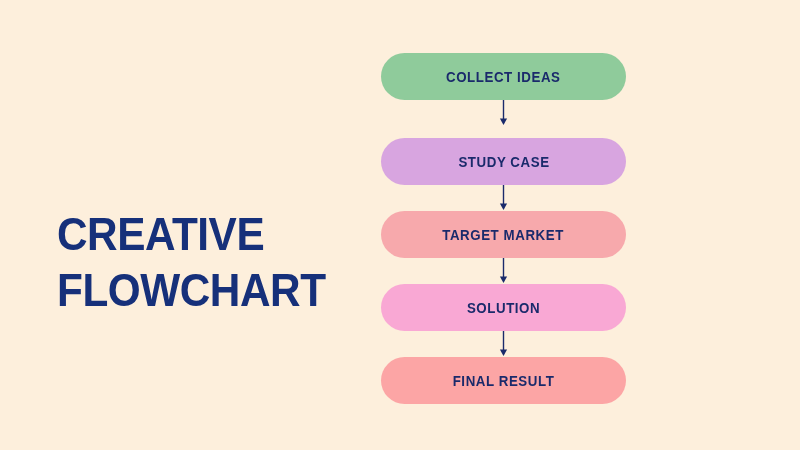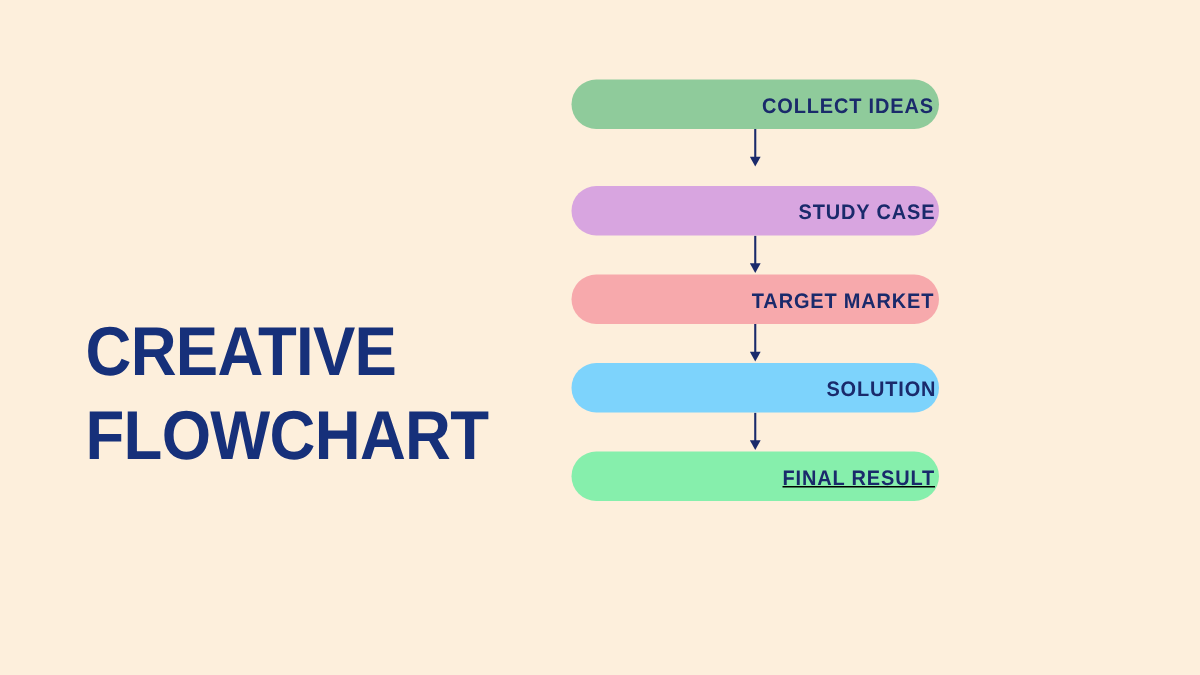--- a/index.html
+++ b/index.html
@@ -47,25 +47,25 @@
     position: absolute;
     left: 381px;
     top: 53px;
     width: 245px;
   }
   .flow-step {
     position: relative;
   }
   .flow-node {
     width: 245px;
-    height: 33px;
+    height: 47px;
     border-radius: 24px;
     display: flex;
     align-items: center;
-    justify-content: flex-end;
+    justify-content: center;
     box-sizing: border-box;
   }
   .flow-label {
     color: #1A2A6B;
     font-family: "Liberation Sans Narrow", "Liberation Sans", sans-serif;
     font-size: 14px;
     font-weight: bold;
     letter-spacing: 0.6px;
     text-transform: uppercase;
     transform: scaleX(0.95);
@@ -126,31 +126,31 @@
       </div>
     </div>
     <div class="connector">
       <svg width="9" height="26" viewBox="0 0 9 26">
         <line x1="4.5" y1="0" x2="4.5" y2="19" stroke="#1A2A6B" stroke-width="1.4"></line>
         <polygon points="4.5,25 0.9,18.5 8.1,18.5" fill="#1A2A6B"></polygon>
       </svg>
     </div>
 
     <div class="flow-step">
-      <div class="flow-node" style="background: #7dd3fc;">
+      <div class="flow-node" style="background: #f9a8d4;">
         <span class="flow-label" style="color: rgb(26, 42, 107);">SOLUTION</span>
       </div>
     </div>
     <div class="connector">
       <svg width="9" height="26" viewBox="0 0 9 26">
         <line x1="4.5" y1="0" x2="4.5" y2="19" stroke="#1A2A6B" stroke-width="1.4"></line>
         <polygon points="4.5,25 0.9,18.5 8.1,18.5" fill="#1A2A6B"></polygon>
       </svg>
     </div>
 
     <div class="flow-step">
-      <div class="flow-node" style="background: #86efac; text-decoration: underline;">
+      <div class="flow-node" style="background: #fca5a5;">
         <span class="flow-label" style="color: rgb(26, 42, 107);">FINAL RESULT</span>
       </div>
     </div>
 
   </div>
 </div>
 
 </body></html>

